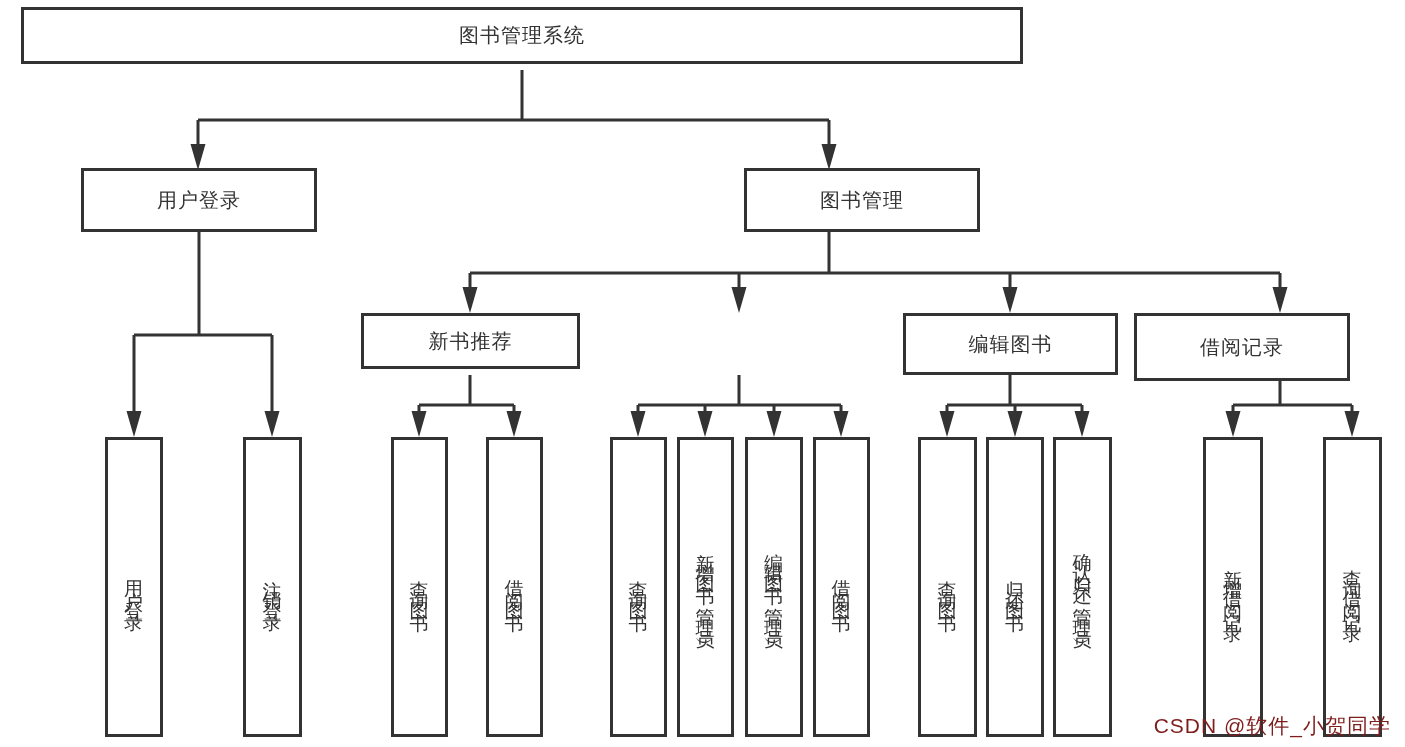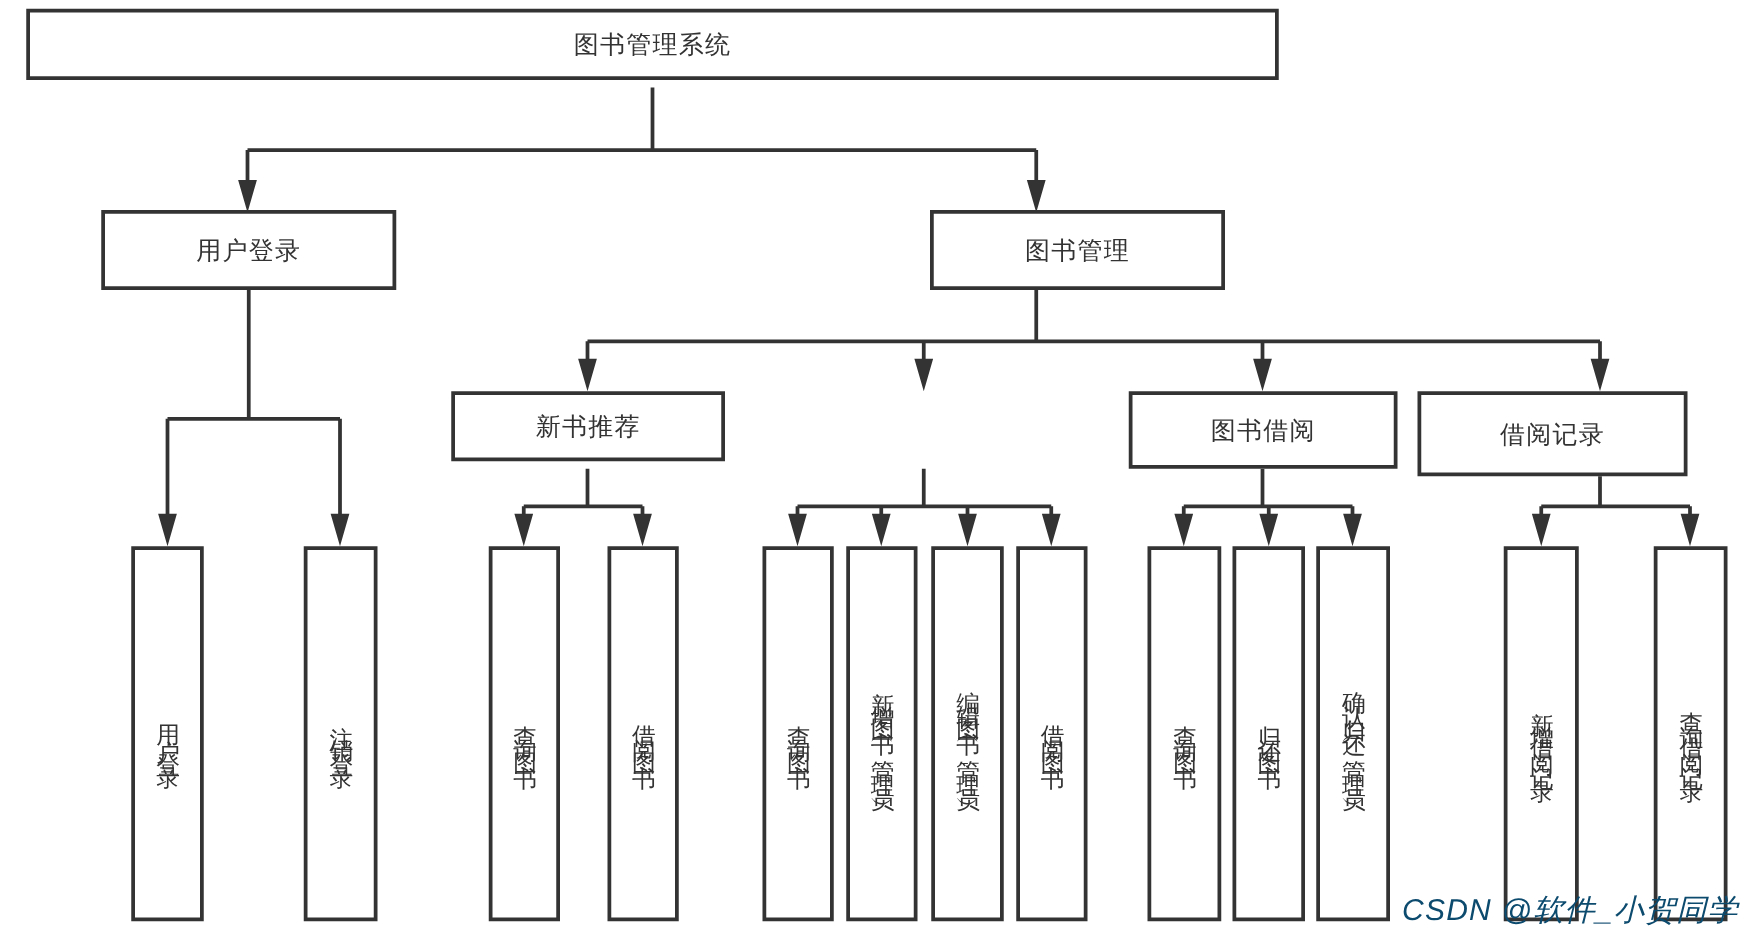--- a/index.html
+++ b/index.html
@@ -69,26 +69,25 @@
   .l-bb-4 { left: 813px;  width: 57px; }
   .l-cb-1 { left: 918px;  width: 59px; }
   .l-cb-2 { left: 986px;  width: 58px; }
   .l-cb-3 { left: 1053px; width: 59px; }
   .l-br-1 { left: 1203px; width: 60px; }
   .l-br-2 { left: 1323px; width: 59px; }
   .watermark {
     position: absolute;
     right: 14px;
     top: 712px;
-    font-size: 24px;
-    color: #0c4a6e;
+    font-size: 21px;
+    color: #7f1d1d;
     letter-spacing: 1px;
     z-index: 3;
     white-space: nowrap;
-    font-style: italic;
   }
 </style>
 </head>
 <body>
 
 <div class="canvas">
 
   <svg class="connectors" viewBox="0 0 1405 747" xmlns="http://www.w3.org/2000/svg">
 
     <path d="M522 70 V120 M198 120 H829 M198 120 V146 M829 120 V146" fill="none" stroke="#333333" stroke-width="3"></path>
@@ -130,21 +129,21 @@
       M1233 437 L1225.5 411 L1240.5 411 Z
       M1352 437 L1344.5 411 L1359.5 411 Z"></path>
   </svg>
 
   <div class="box h n-root">图书管理系统</div>
 
   <div class="box h n-user-login">用户登录</div>
   <div class="box h n-book-mgmt">图书管理</div>
 
   <div class="box h n-newbook">新书推荐</div>
-  <div class="box h n-current">图书借阅</div>
+  <div class="box h n-current">编辑图书</div>
   <div class="box h n-records">借阅记录</div>
 
   <div class="box v l-ul-1">用户登录</div>
   <div class="box v l-ul-2">注销登录</div>
 
   <div class="box v l-nb-1">查询图书</div>
   <div class="box v l-nb-2">借阅图书</div>
 
   <div class="box v l-bb-1">查询图书</div>
   <div class="box v l-bb-2">新增图书（管理员）</div>

